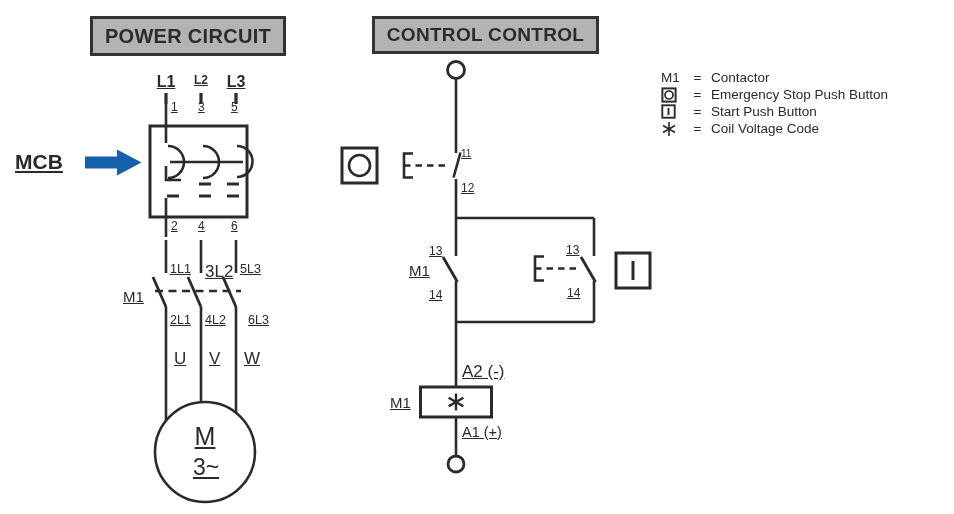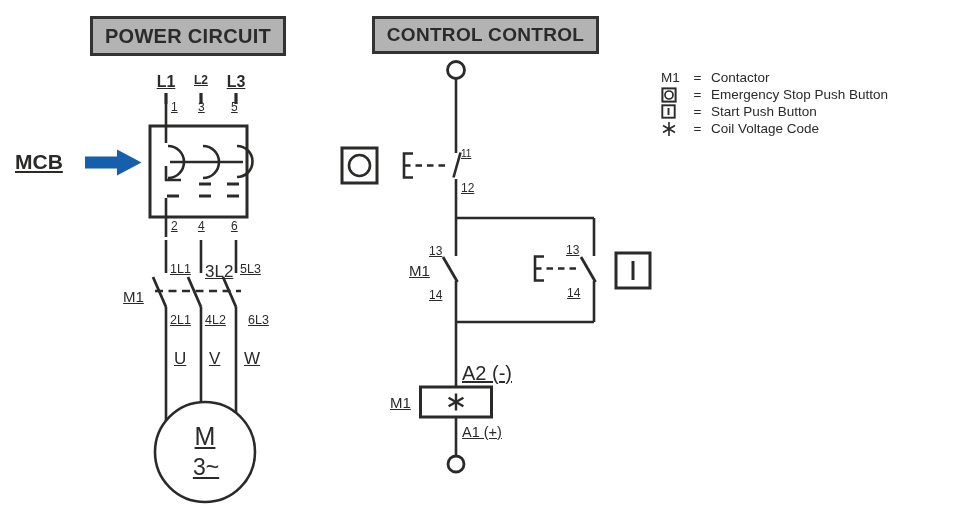--- a/index.html
+++ b/index.html
@@ -138,21 +138,21 @@
   <div class="lbl" style="left:461px;top:140px;font-size:10px;margin-top:9px;">11</div>
   <div class="lbl" style="left:461px;top:182px;font-size:12px;">12</div>
 
   <div class="lbl" style="left:429px;top:245px;font-size:12px;">13</div>
   <div class="lbl" style="left:409px;top:263px;font-size:15px;">M1</div>
   <div class="lbl" style="left:429px;top:289px;font-size:12px;">14</div>
 
   <div class="lbl" style="left:566px;top:244px;font-size:12px;">13</div>
   <div class="lbl" style="left:567px;top:287px;font-size:12px;">14</div>
 
-  <div class="lbl" style="left:462px;top:363px;font-size:20px;">A2 (-)</div>
+  <div class="lbl" style="left:462px;top:363px;font-size:17px;">A2 (-)</div>
   <div class="lbl" style="left:390px;top:395px;font-size:15px;">M1</div>
   <div class="lbl" style="left:462px;top:425px;font-size:14.5px;">A1 (+)</div>
 
   <div class="legend">
     <div class="legend-row">
       <span class="legend-sym">M1</span>
       <span class="legend-eq">=</span>
       <span class="legend-label">Contactor</span>
     </div>
     <div class="legend-row">

